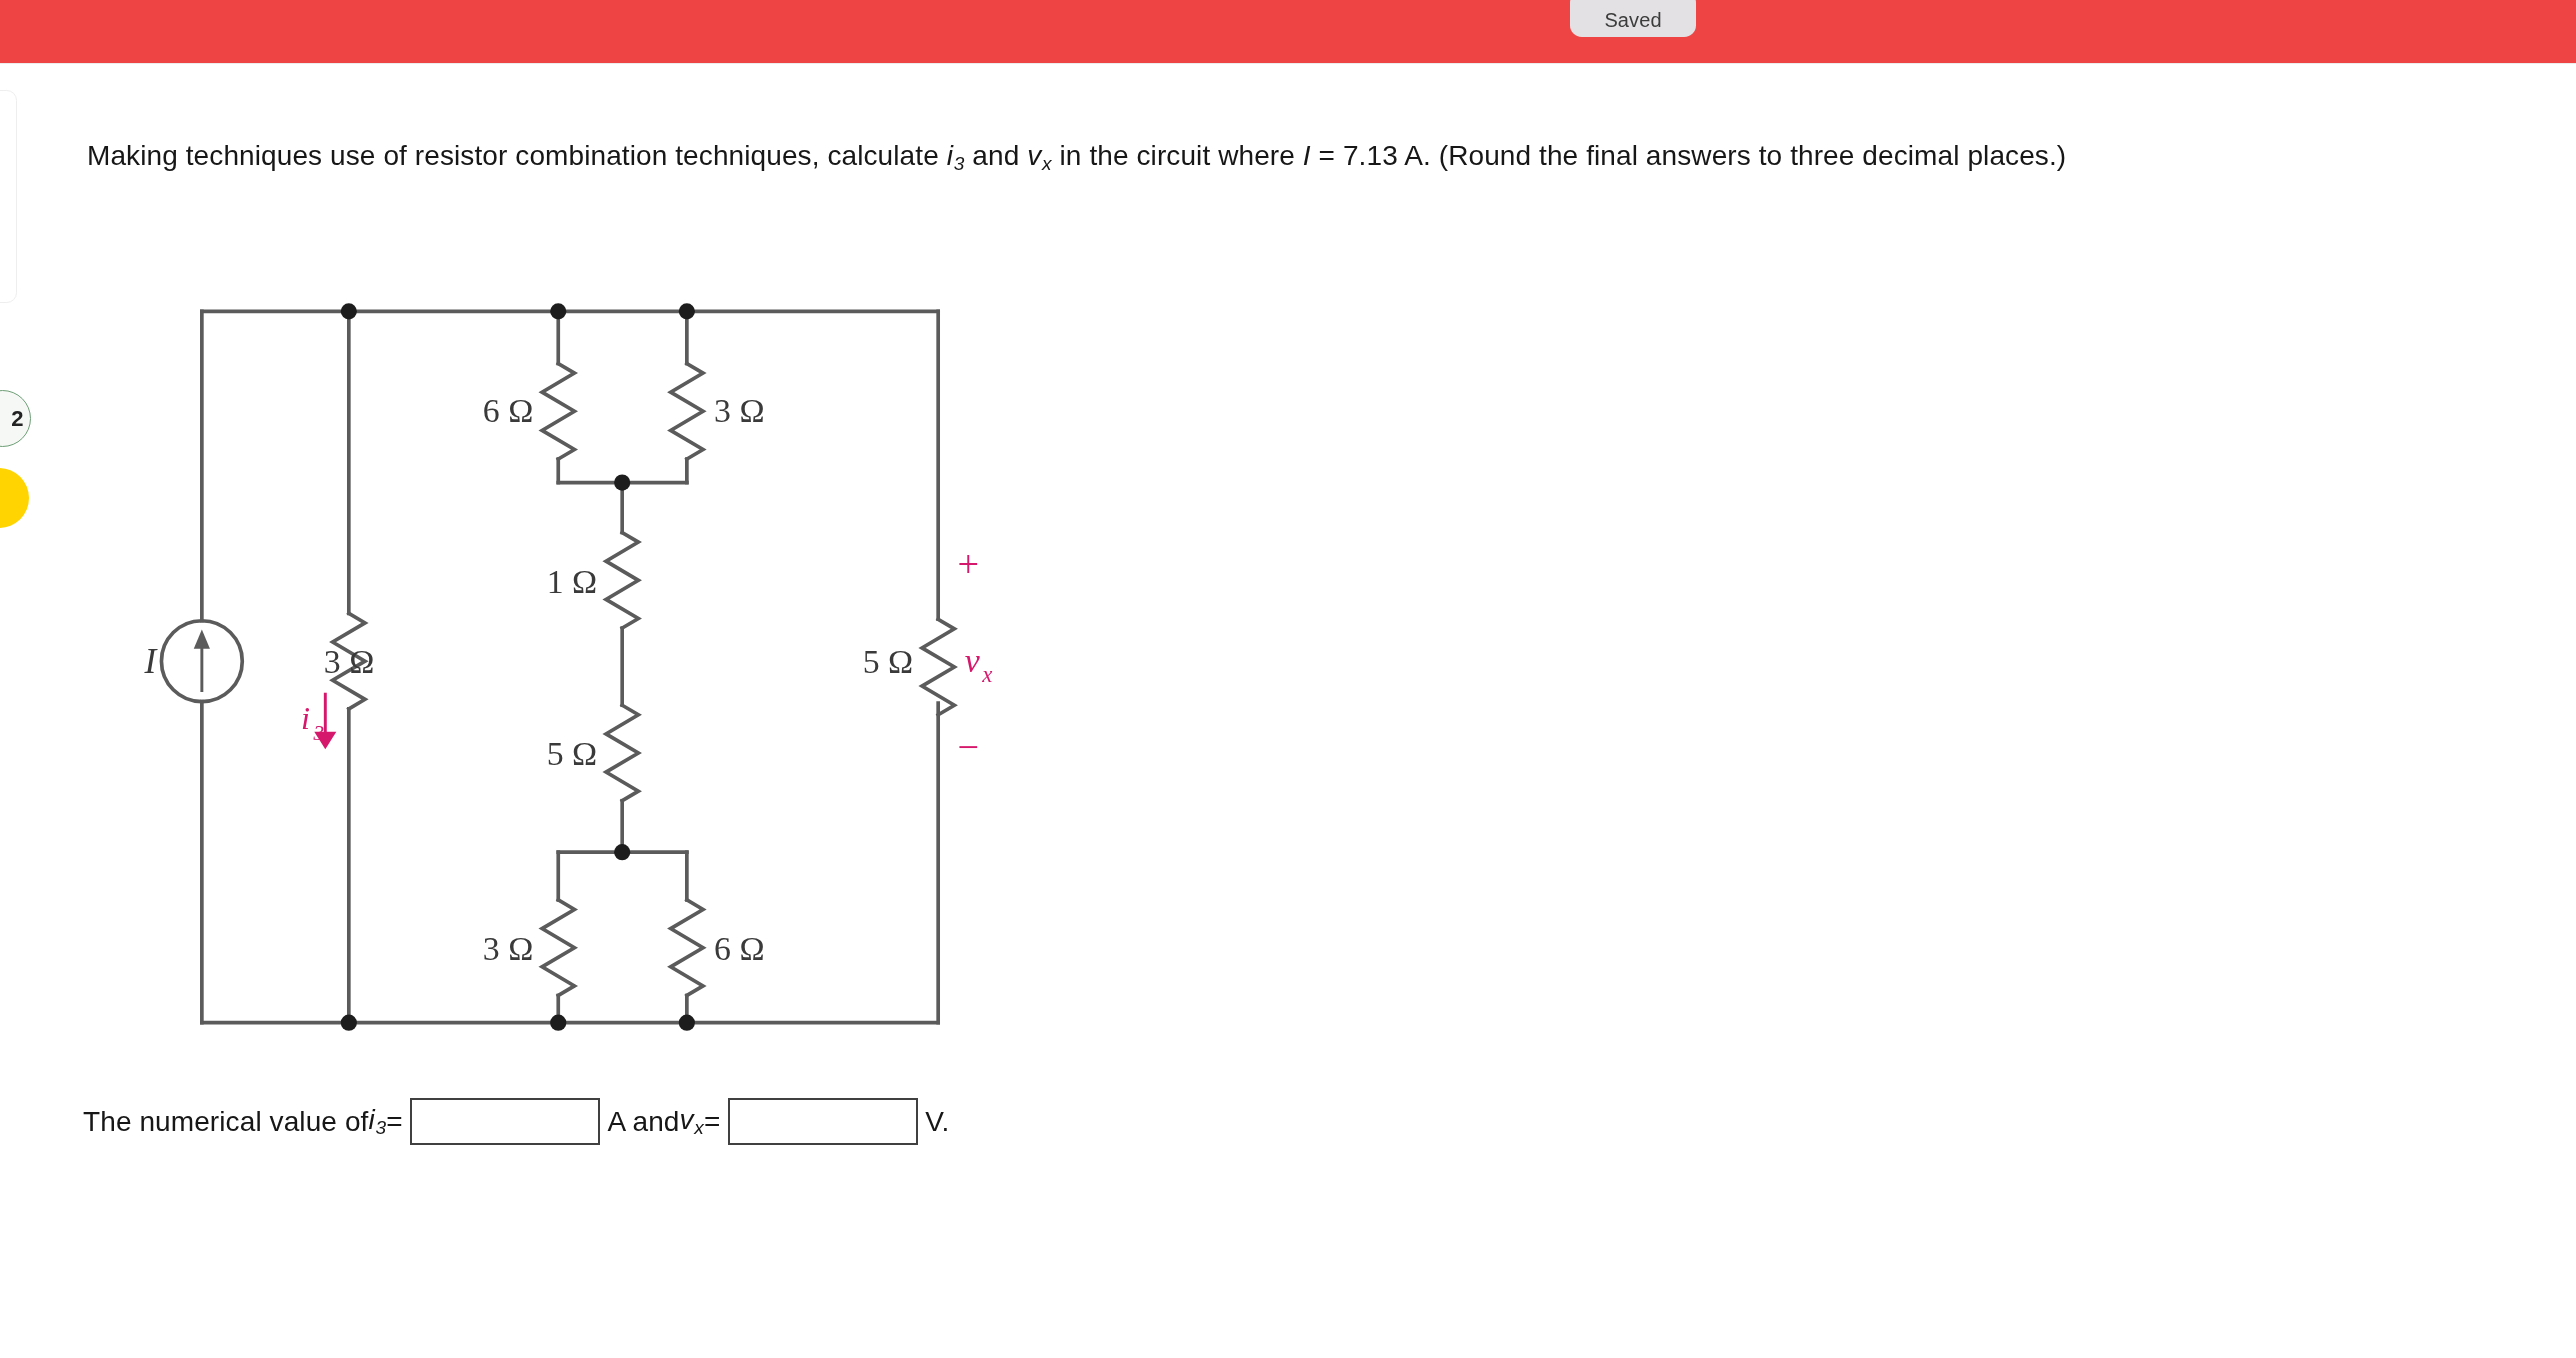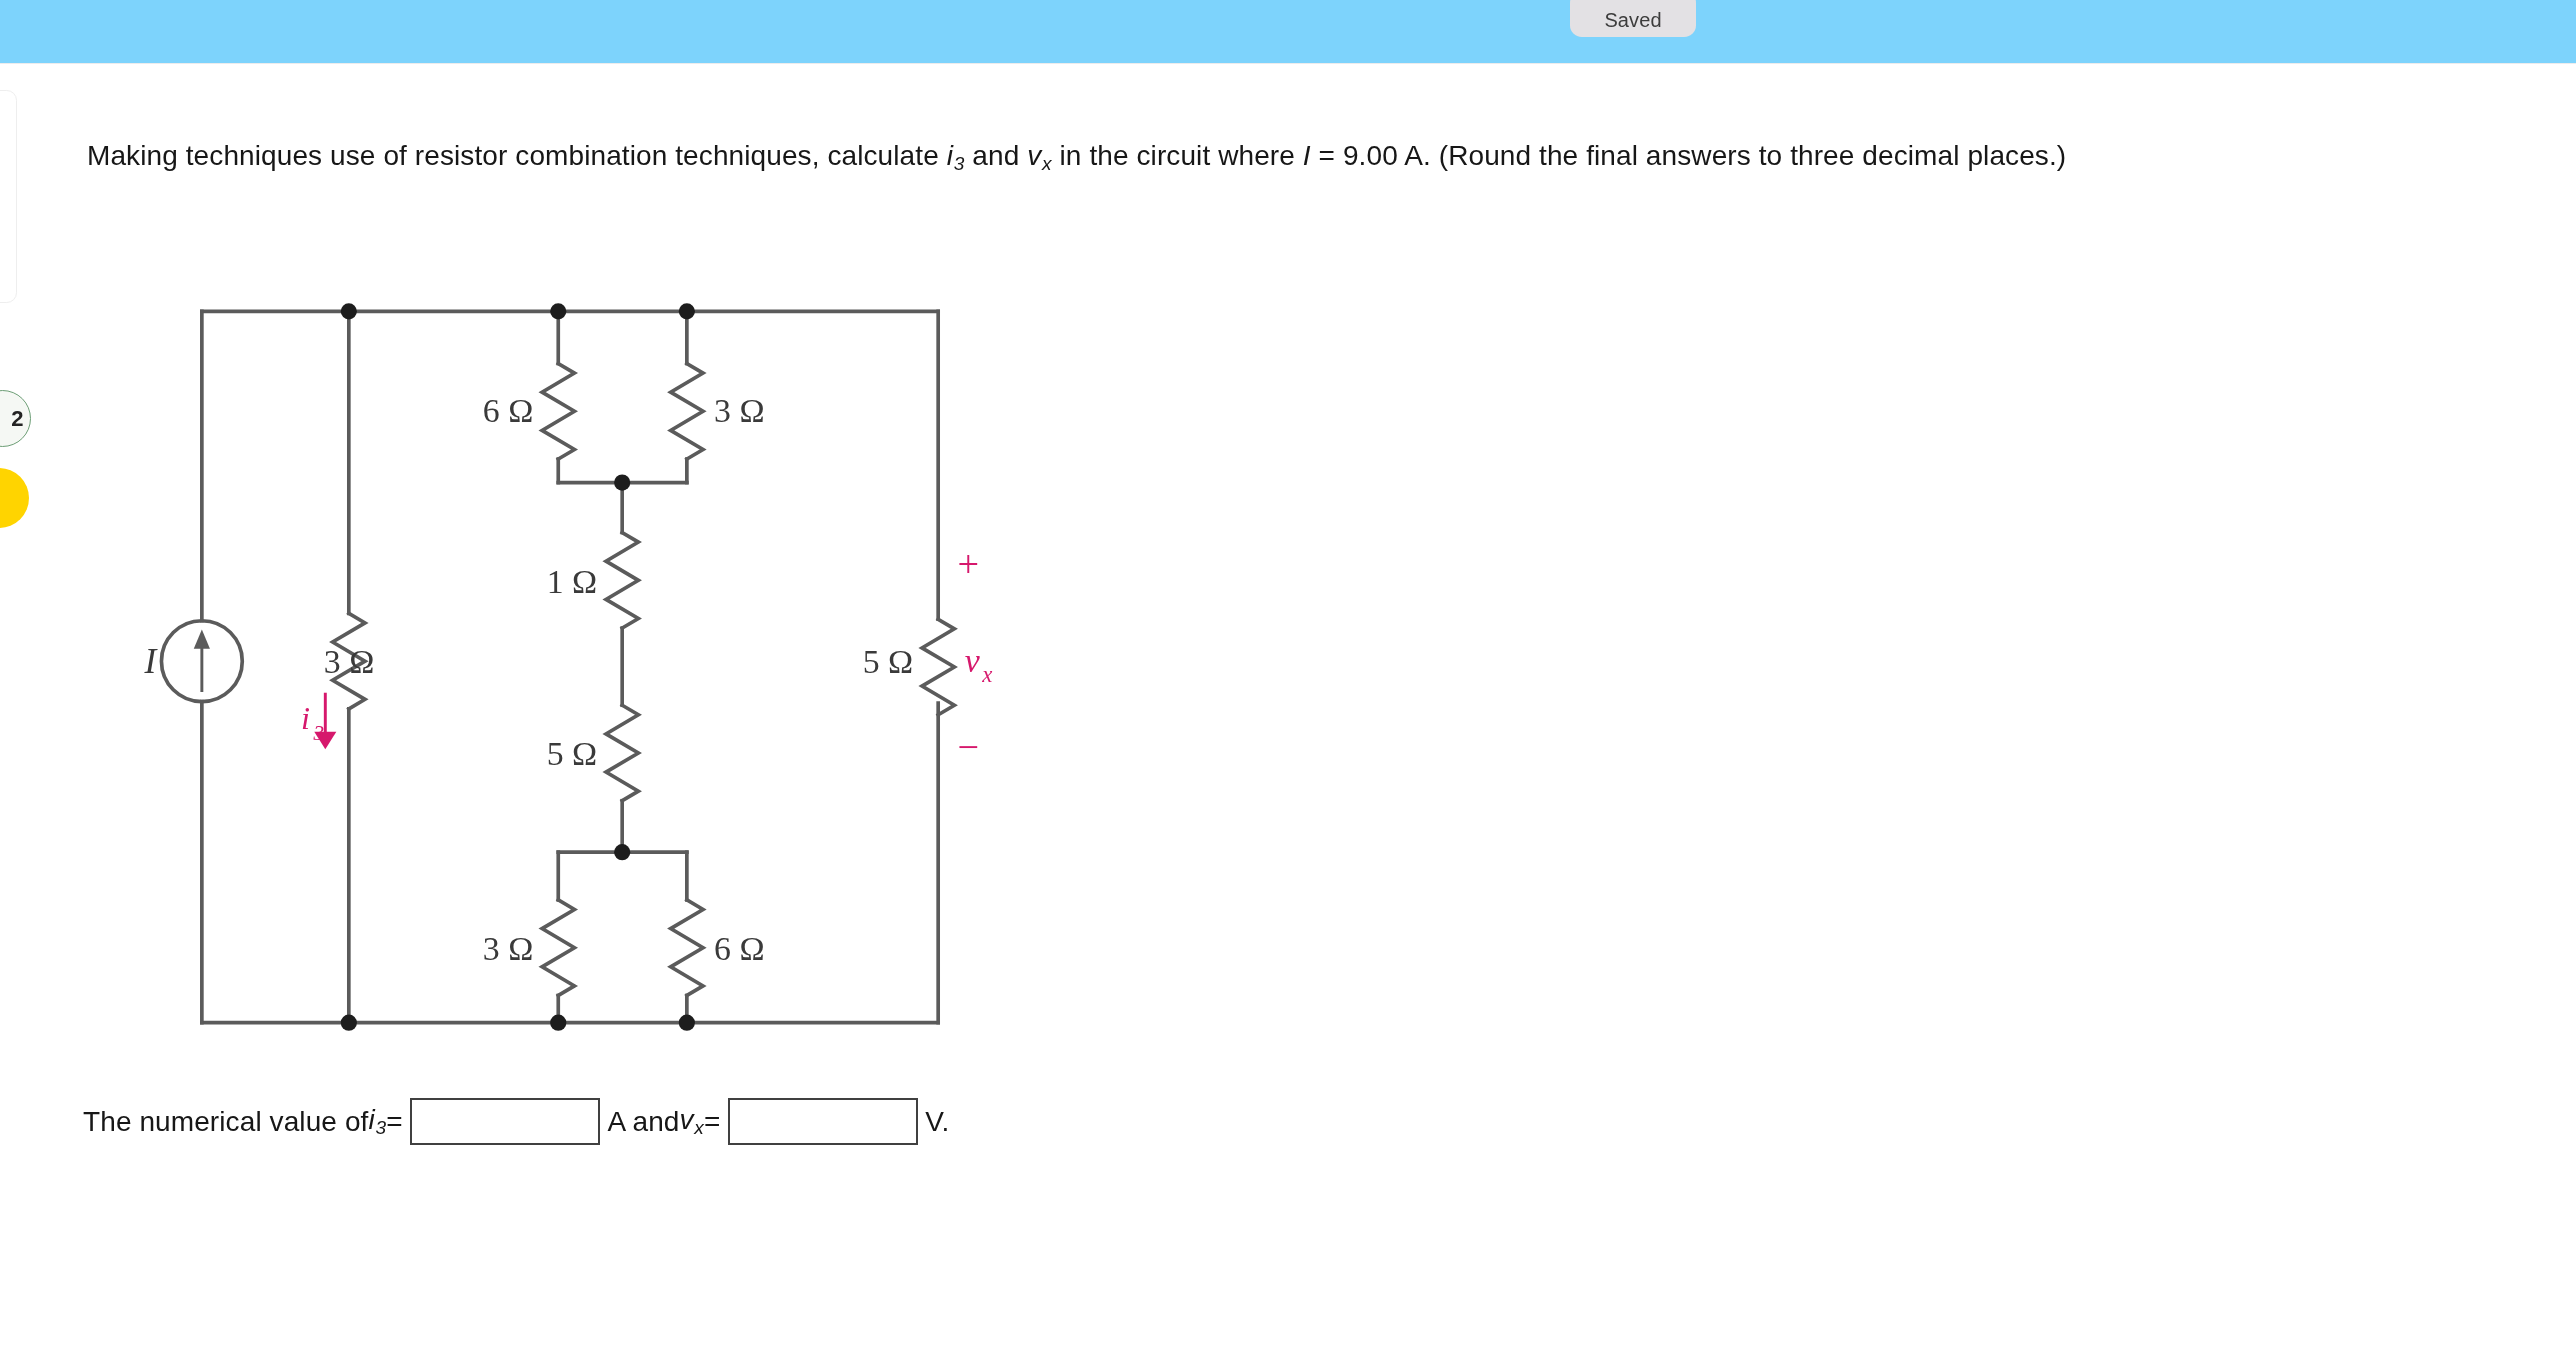--- a/index.html
+++ b/index.html
@@ -16,21 +16,21 @@
     font-family: "Liberation Sans", sans-serif;
     -webkit-font-smoothing: antialiased;
   }
 
   
   .header-bar {
     position: absolute;
     left: 0; top: 0;
     width: 2576px;
     height: 64px;
-    background: #7dd3fc;
+    background: #ef4444;
     border-bottom: 1.5px solid #ececed;
     box-sizing: border-box;
   }
   .saved-badge {
     position: absolute;
     left: 1570px;
     top: -8.8px;
     width: 126px;
     height: 46px;
     background: #e3e1e4;
@@ -158,21 +158,21 @@
   </div>
 </div>
 
 <div class="left-card-edge"></div>
 <div class="pager-circle">
   <span>2</span>
 </div>
 <div class="help-circle"></div>
 
 <div class="question">
-  <span>Making techniques use of resistor combination techniques, calculate </span><span class="var nobr"><span>i</span><sub>3</sub></span><span> and </span><span class="var nobr"><span>v</span><sub>x</sub></span><span> in the circuit where </span><span class="var">I</span><span> = 9.00 A. (Round the final answers to three decimal places.)</span>
+  <span>Making techniques use of resistor combination techniques, calculate </span><span class="var nobr"><span>i</span><sub>3</sub></span><span> and </span><span class="var nobr"><span>v</span><sub>x</sub></span><span> in the circuit where </span><span class="var">I</span><span> = 7.13 A. (Round the final answers to three decimal places.)</span>
 </div>
 
 <div class="figure">
   <svg width="970" height="779" viewBox="0 0 1320 1060" xmlns="http://www.w3.org/2000/svg">
     <g fill="none" stroke="#5b5b5b" stroke-width="5" stroke-linecap="square" stroke-linejoin="miter">
 
       <path d="M125 29 H1127"></path>
 
       <path d="M125 997 H1127"></path>
 

